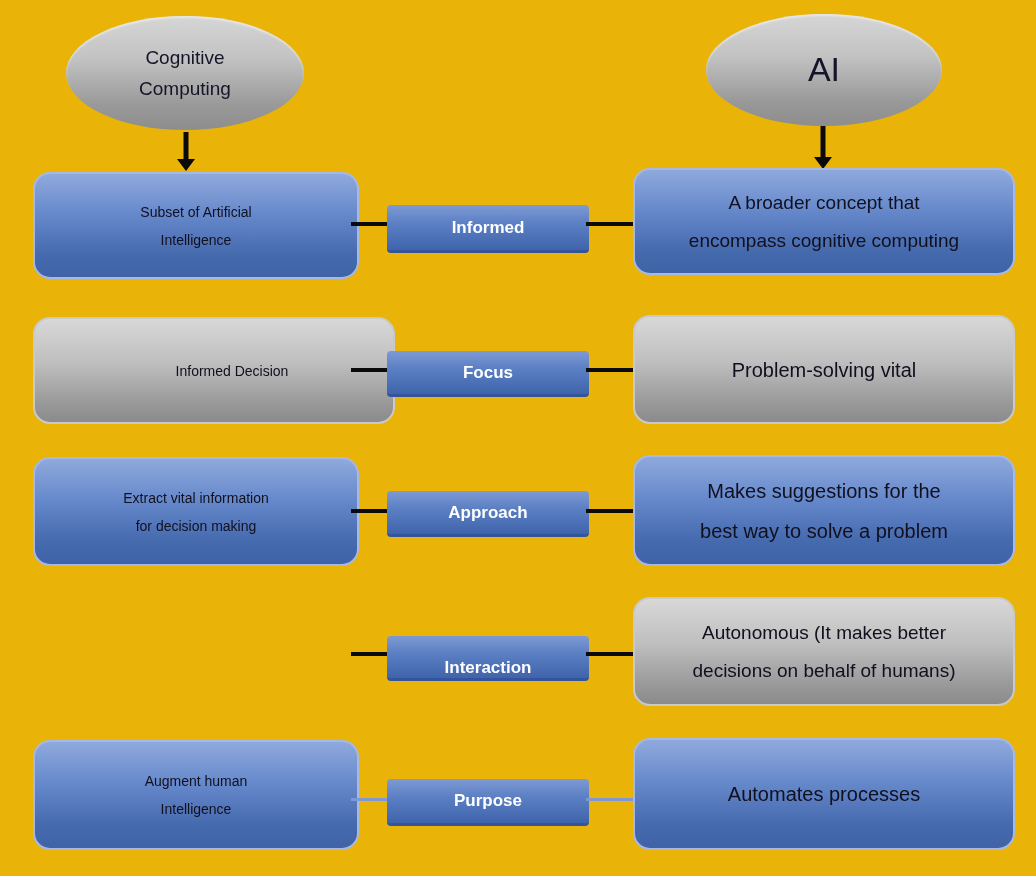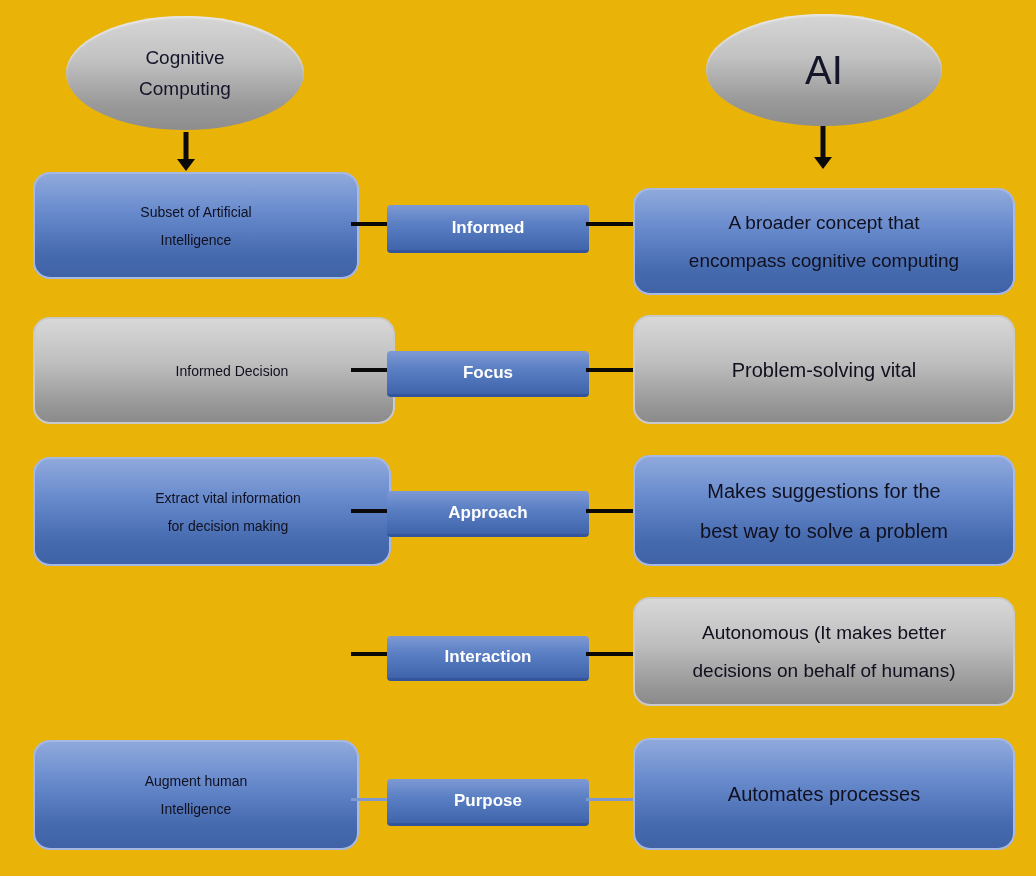--- a/index.html
+++ b/index.html
@@ -22,21 +22,21 @@
     display: flex;
     align-items: center;
     justify-content: center;
     text-align: center;
     background: linear-gradient(180deg, #d6d6d6 0%, #c2c2c2 38%, #999999 78%, #8d8d8d 100%);
     box-shadow: inset 0 2px 2px rgba(255,255,255,0.45);
     color: #15152a;
     white-space: pre-line;
   }
   .ellipse.left-ellipse  { left: 66px;  top: 16px; width: 238px; height: 114px; font-size: 19px; line-height: 1.65; }
-  .ellipse.right-ellipse { left: 706px; top: 14px; width: 236px; height: 112px; font-size: 40px; line-height: 1.1; }
+  .ellipse.right-ellipse { left: 706px; top: 14px; width: 236px; height: 112px; font-size: 34px; line-height: 1.1; }
   
   .down-arrow { position: absolute; width: 18px; }
   .down-arrow .stem {
     position: absolute; left: 50%; transform: translateX(-50%);
     top: 0; width: 5px; background: #0a0a0a;
   }
   .down-arrow .head {
     position: absolute; left: 50%; transform: translateX(-50%);
     width: 0; height: 0;
     border-left: 9px solid transparent;
@@ -117,53 +117,53 @@
 
   <div class="box blue left-box" style="top:172px; height:103px;">
     <span>Subset of Artificial
 Intelligence</span>
   </div>
   <div class="hline left-line" style="top:222px;"></div>
   <div class="connector" style="top:205px; height:45px;">
     <span>Informed</span>
   </div>
   <div class="hline right-line" style="top:222px;"></div>
-  <div class="box blue right-box small" style="top:188px; height:103px;">
+  <div class="box blue right-box small" style="top:168px; height:103px;">
     <span>A broader concept that
 encompass cognitive computing</span>
   </div>
 
   <div class="box gray left-box" style="top:317px; height:103px;padding-left:36px;">
     <span>Informed Decision</span>
   </div>
   <div class="hline left-line" style="top:368px;"></div>
   <div class="connector" style="top:351px; height:43px;">
     <span>Focus</span>
   </div>
   <div class="hline right-line" style="top:368px;"></div>
   <div class="box gray right-box" style="top:315px; height:105px;">
     <span>Problem-solving vital</span>
   </div>
 
-  <div class="box blue left-box" style="top:457px; height:105px;padding-left:32px;">
+  <div class="box blue left-box" style="top:457px; height:105px;">
     <span>Extract vital information
 for decision making</span>
   </div>
   <div class="hline left-line" style="top:509px;"></div>
   <div class="connector" style="top:491px; height:43px;">
     <span>Approach</span>
   </div>
   <div class="hline right-line" style="top:509px;"></div>
   <div class="box blue right-box" style="top:455px; height:107px;">
     <span>Makes suggestions for the
 best way to solve a problem</span>
   </div>
 
   <div class="hline left-line" style="top:652px;"></div>
-  <div class="connector" style="top:636px; height:42px;">
+  <div class="connector" style="top:636px; height:42px;align-items:flex-end;">
     <span>Interaction</span>
   </div>
   <div class="hline right-line" style="top:652px;"></div>
   <div class="box gray right-box small" style="top:597px; height:105px;">
     <span>Autonomous (It makes better
 decisions on behalf of humans)</span>
   </div>
 
   <div class="box blue left-box" style="top:740px; height:106px;">
     <span>Augment human

